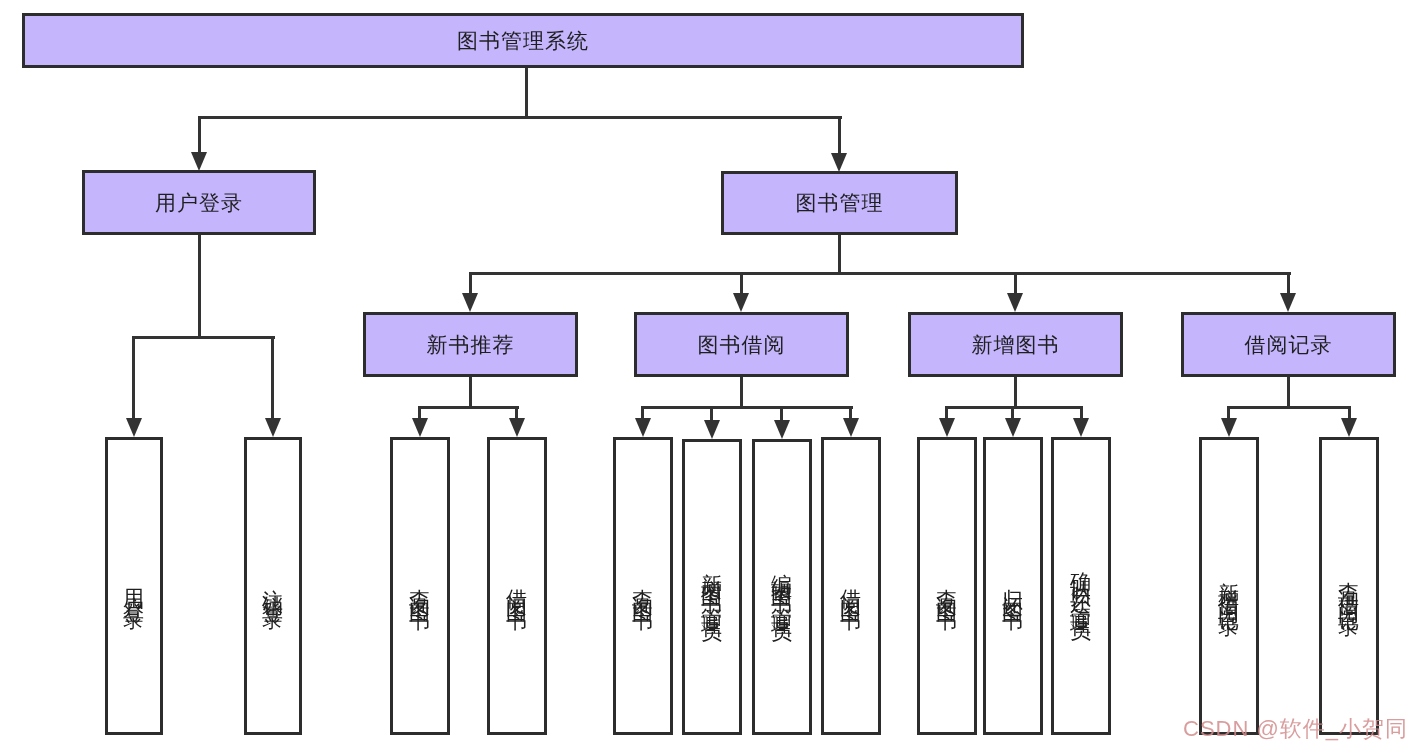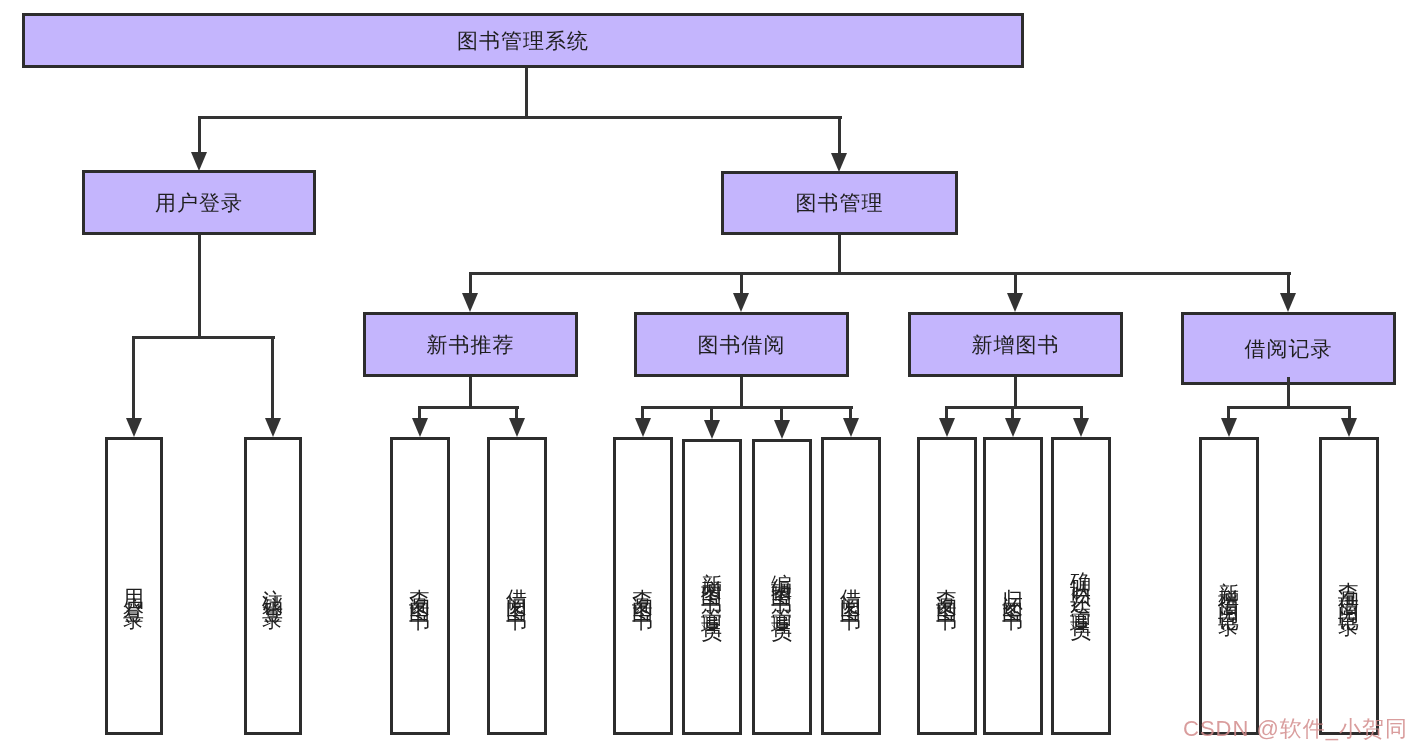--- a/index.html
+++ b/index.html
@@ -70,21 +70,21 @@
 
   <div class="node" style="left:22px; top:13px; width:1002px; height:55px;">图书管理系统</div>
 
   <div class="node" style="left:82px; top:170px; width:234px; height:65px;">用户登录</div>
 
   <div class="node" style="left:721px; top:171px; width:237px; height:64px;">图书管理</div>
 
   <div class="node" style="left:634px; top:312px; width:215px; height:65px;">图书借阅</div>
   <div class="node" style="left:363px; top:312px; width:215px; height:65px;">新书推荐</div>
   <div class="node" style="left:908px; top:312px; width:215px; height:65px;">新增图书</div>
-  <div class="node" style="left:1181px; top:312px; width:215px; height:73px;">借阅记录</div>
+  <div class="node" style="left:1181px; top:312px; width:215px; height:65px;">借阅记录</div>
 
   <div class="vnode" style="left:105px; top:437px; width:58px; height:298px;">
     <span>用户登录</span>
   </div>
   <div class="vnode" style="left:244px; top:437px; width:58px; height:298px;">
     <span>注销登录</span>
   </div>
 
   <div class="vnode" style="left:390px; top:437px; width:60px; height:298px;">
     <span>查询图书</span>

